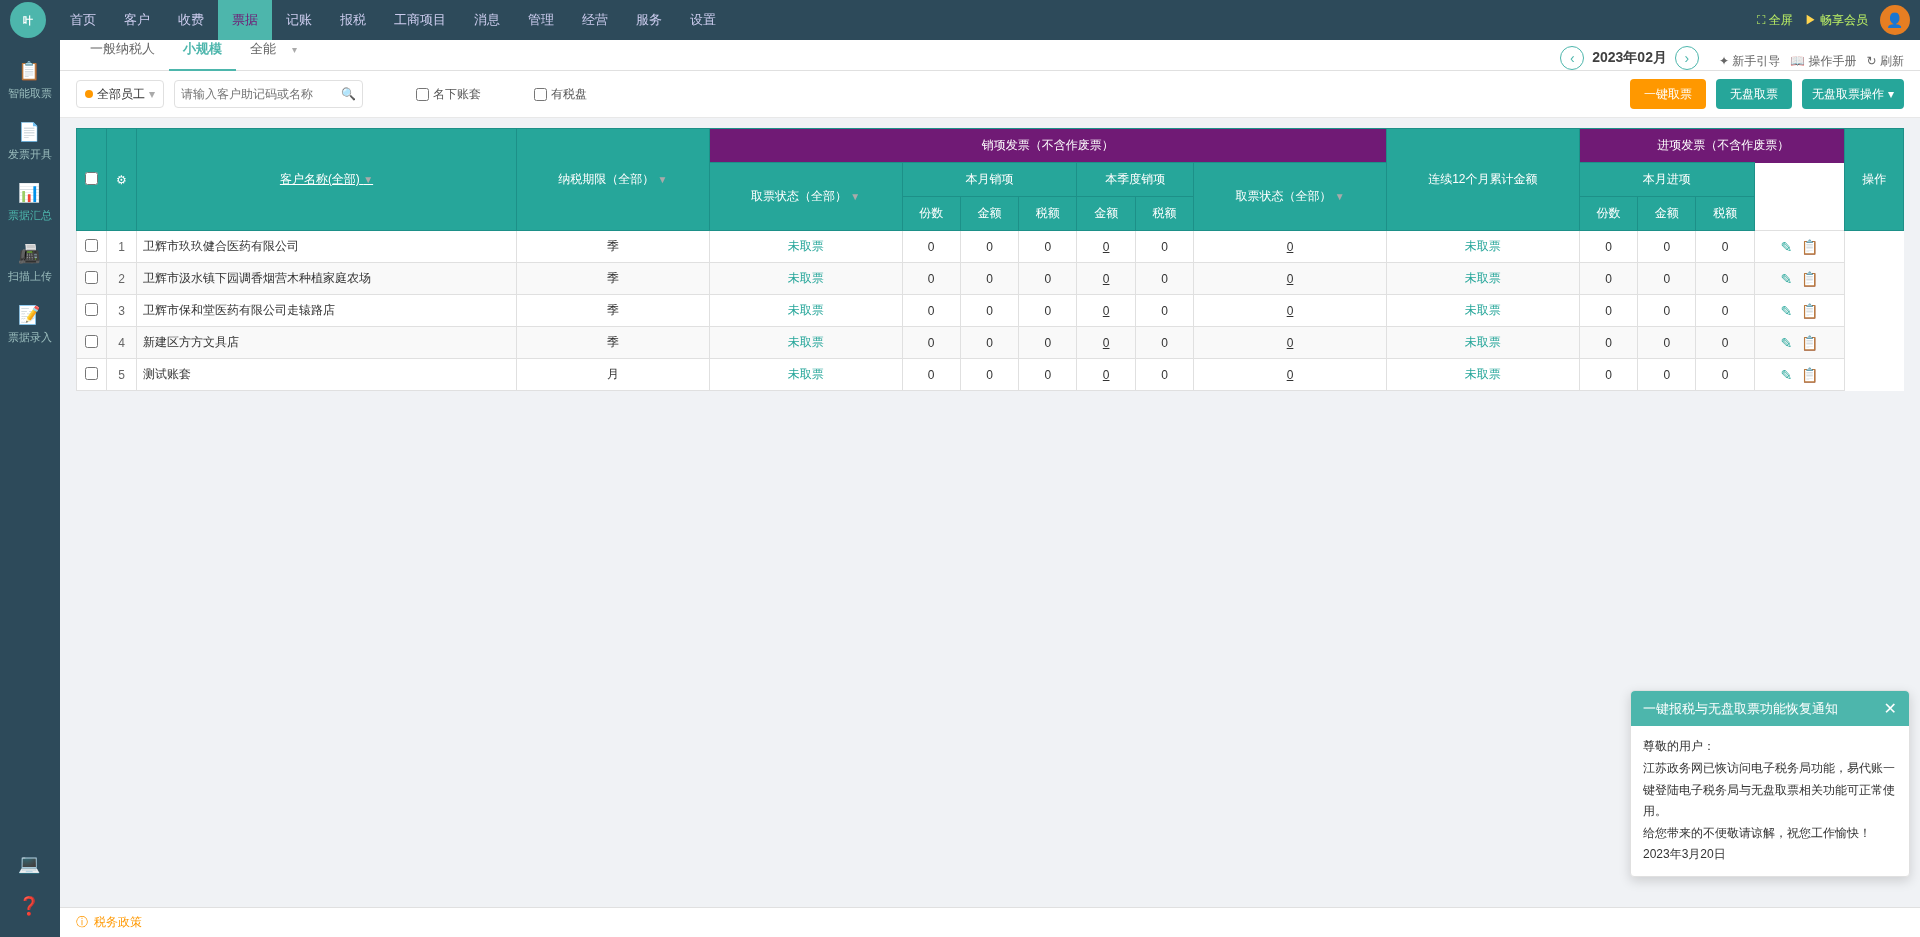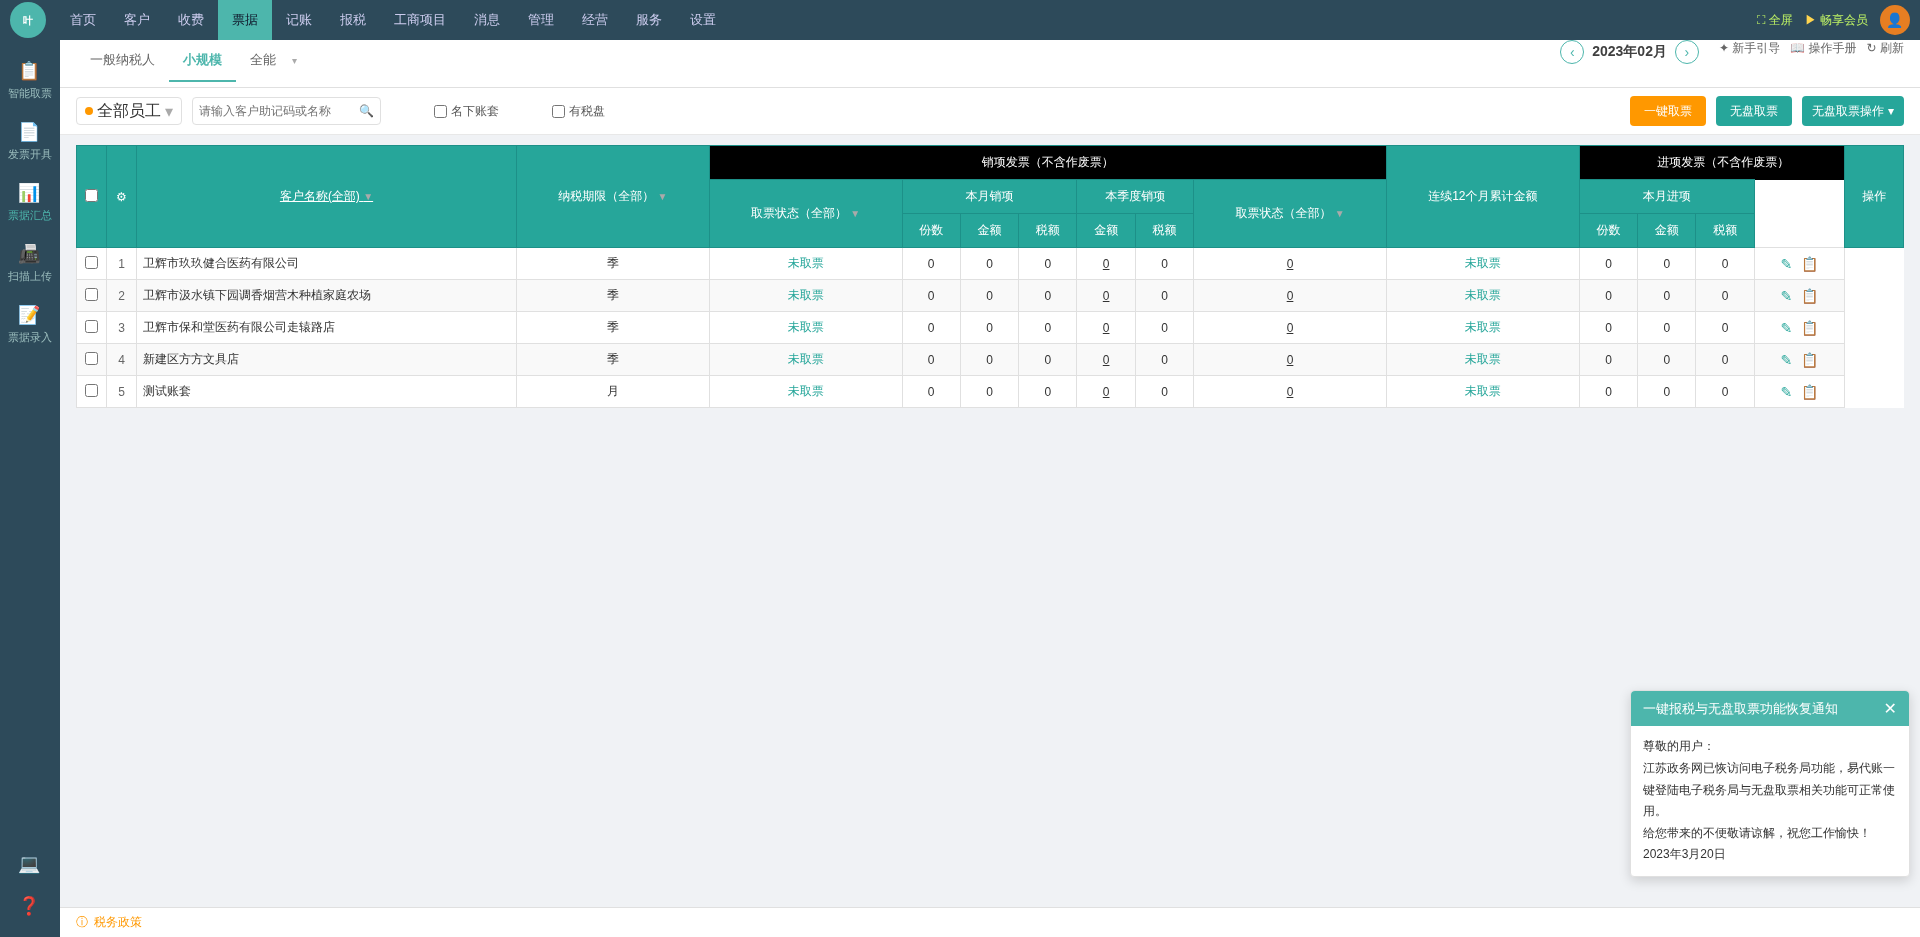--- a/index.html
+++ b/index.html
@@ -30,21 +30,21 @@
     .top-nav .nav-item {
       color: #cce;
       padding: 0 14px;
       height: 40px;
       display: flex; align-items: center;
       cursor: pointer;
       font-size: 13px;
     }
     .top-nav .nav-item.active {
       background: #4db6ac;
-      color: #0f172a;
+      color: #701a75;
     }
     .top-nav .nav-right {
       display: flex; align-items: center; gap: 12px;
     }
     .top-nav .nav-right span {
       color: #bef264; font-size: 12px; cursor: pointer;
     }
     .avatar {
       width: 30px; height: 30px;
       background: #e67e22;
@@ -90,23 +90,23 @@
       padding: 0;
       min-height: calc(100vh - 40px);
       background: #f0f2f5;
     }
 
     
     .sub-tabs {
       background: #fff;
       padding: 0 16px;
       display: flex;
-      align-items: flex-start;
+      align-items: flex-end;
       border-bottom: 1px solid #e0e0e0;
-      height: 48px;
+      height: 31px;
     }
     .sub-tab {
       padding: 0 14px;
       height: 42px;
       display: flex; align-items: center;
       cursor: pointer;
       font-size: 13px;
       color: #666;
       border-bottom: 2px solid transparent;
       margin-bottom: -1px;
@@ -152,21 +152,21 @@
       align-items: center;
       gap: 10px;
       border-bottom: 1px solid #e8e8e8;
     }
     .employee-select {
       display: flex; align-items: center;
       border: 1px solid #e0e0e0;
       border-radius: 4px;
       padding: 12px 8px;
       height: 28px;
-      font-size: 16px;
+      font-size: 12px;
       gap: 4px;
     }
     .employee-dot {
       width: 8px; height: 8px;
       background: #ff9800;
       border-radius: 50%;
     }
     .search-box {
       display: flex; align-items: center;
       border: 1px solid #e0e0e0;
@@ -234,21 +234,21 @@
       color: white;
     }
     table thead th {
       padding: 8px 6px;
       text-align: center;
       border: 1px solid #1d9088;
       font-weight: normal;
       white-space: nowrap;
     }
     table thead .group-header {
-      background: #000000;
+      background: #701a75;
     }
     table tbody tr:nth-child(even) { background: #f9f9f9; }
     table tbody td {
       padding: 7px 6px;
       text-align: center;
       border: 1px solid #e0e0e0;
       white-space: nowrap;
     }
     table tbody td.left { text-align: left; }
     .action-btn {

